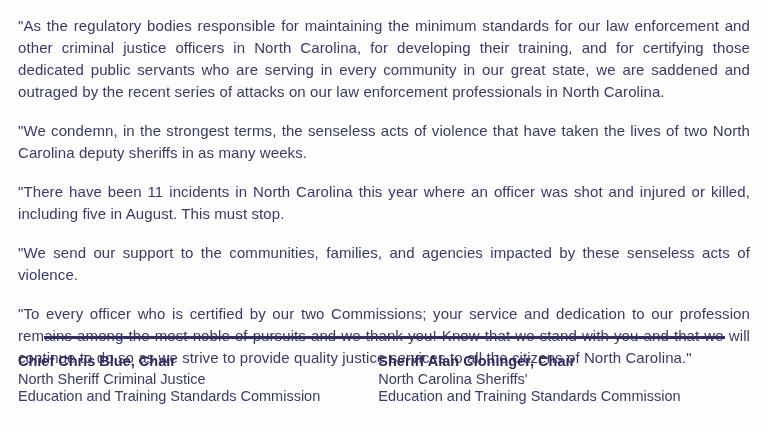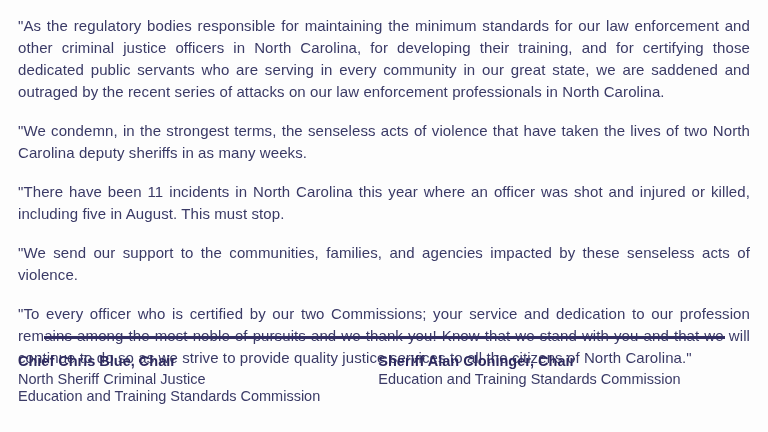--- a/index.html
+++ b/index.html
@@ -113,18 +113,19 @@
   <div class="signature-block">
 
     <div class="signature-column first">
       <p class="signature-name">Chief Chris Blue, Chair</p>
       <p class="signature-org-line">North Sheriff Criminal Justice</p>
       <p class="signature-org-line">Education and Training Standards Commission</p>
     </div>
 
     <div class="signature-column second">
       <p class="signature-name">Sheriff Alan Cloninger, Chair</p>
+      <p class="signature-org-line">North Carolina Sheriffs'</p>
       <p class="signature-org-line">Education and Training Standards Commission</p>
     </div>
 
   </div>
 
 </div>
 
 </body></html>

